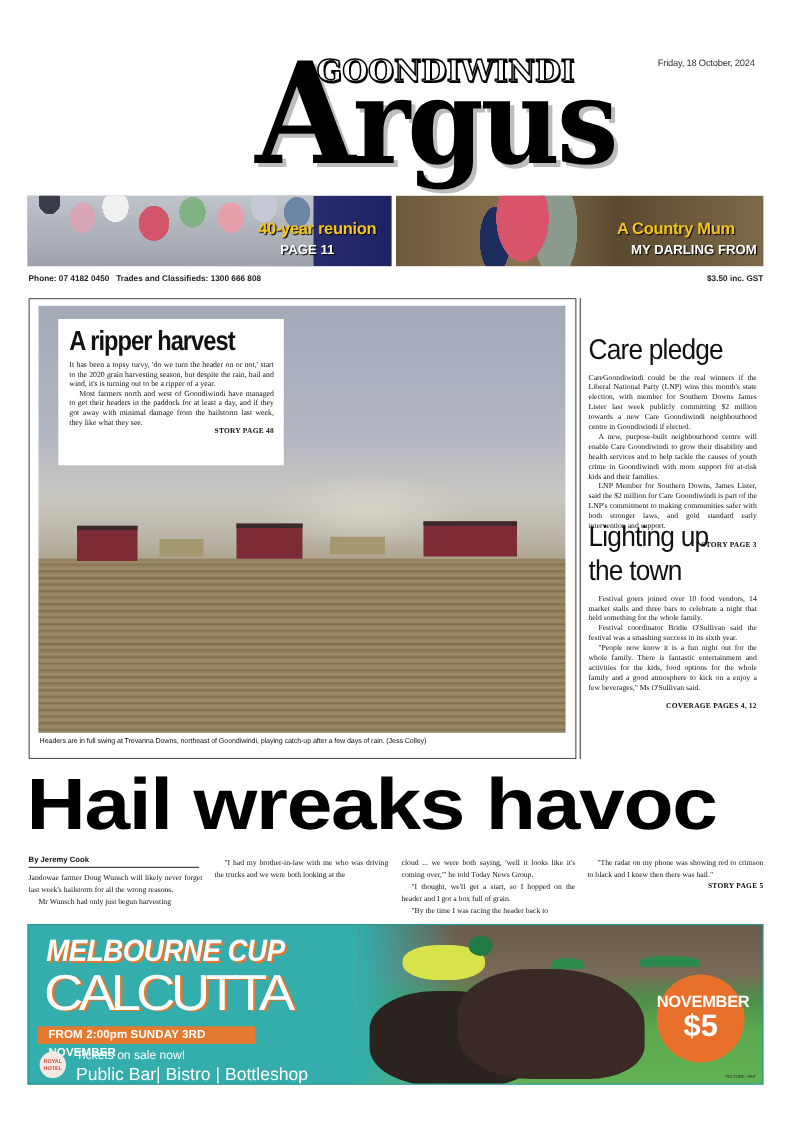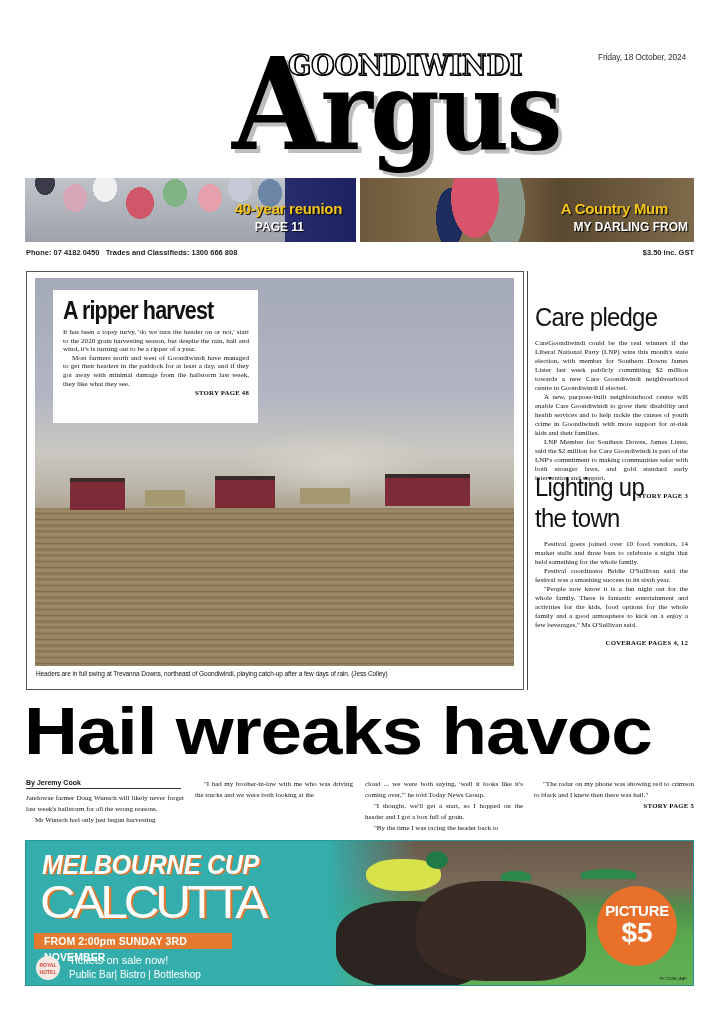--- a/index.html
+++ b/index.html
@@ -80,21 +80,21 @@
   .col .body-text { font-size:7px; line-height:11px; }
 
   
   .ad { left:25px; top:840px; width:669px; height:146px; overflow:hidden; background:#2fa9a7; border:1px solid #2a9694; box-sizing:border-box; }
   .ad-left { position:absolute; left:0; top:0; width:330px; height:100%; background:#33aeac; }
   .ad-title1 { position:absolute; left:16px; top:8px; font-family:"Liberation Sans", sans-serif; font-style:italic; font-weight:bold; font-size:28px; color:#fff; letter-spacing:-0.5px; text-shadow:2px 1px 0 #e0782e; transform:scaleX(0.9); transform-origin:left top; white-space:nowrap; }
   .ad-title2 { position:absolute; left:14px; top:38px; font-family:"Liberation Sans", sans-serif; font-size:46px; font-weight:normal; color:#fff; letter-spacing:-4px; text-shadow:2px 1px 0 #e0782e; line-height:1; transform:scaleX(1.08); transform-origin:left top; }
   .ad-date { position:absolute; left:8px; top:92px; width:198px; height:16px; background:#e37a2f; color:#fff; font-size:10.5px; font-weight:bold; line-height:16px; padding-left:10px; box-sizing:border-box; letter-spacing:0.1px; }
   .ad-logo { position:absolute; left:10px; top:115px; width:24px; height:24px; border-radius:50%; background:#f4e9e4; color:#d94a3a; font-size:5px; font-weight:bold; text-align:center; line-height:7px; padding-top:6px; box-sizing:border-box; }
   .ad-line1 { position:absolute; left:43px; top:113px; font-size:11px; color:#fff; }
-  .ad-line2 { position:absolute; left:43px; top:128px; font-size:10px; color:#fff; }
+  .ad-line2 { position:absolute; left:43px; top:128px; font-size:16px; color:#fff; }
   .ad-photo { position:absolute; left:300px; top:0; width:369px; height:146px;
      background: linear-gradient(90deg, rgba(51,174,172,1) 0%, rgba(51,174,172,0) 25%),
                  linear-gradient(180deg,#6a5a4a 0%, #7a6a58 30%, #4f8d4a 45%, #5aa84e 65%, #62b255 100%); }
   .horse { position:absolute; border-radius:40% 50% 30% 40%; background:#2a2320; }
   .jockey { position:absolute; border-radius:45%; background:#d8e24b; }
   .helmet { position:absolute; border-radius:50%; background:#1f7a45; }
   .umbrella { position:absolute; height:10px; border-radius:50% 50% 0 0; background:#2c8a4c; }
   .ticket-badge { position:absolute; left:597px; top:886px; width:80px; height:80px; border-radius:50%; background:#e8702a; text-align:center; color:#fff; font-weight:bold; }
   .ticket-badge .t1 { display:block; margin-top:16px; font-size:15px; letter-spacing:-0.3px; }
   .ticket-badge .t2 { display:block; font-size:28px; line-height:28px; }
@@ -187,15 +187,15 @@
   </div>
   <div class="ad-title1">MELBOURNE CUP</div>
   <div class="ad-title2">CALCUTTA</div>
   <div class="ad-date">FROM 2:00pm SUNDAY 3RD NOVEMBER</div>
   <div class="ad-logo">ROYAL HOTEL</div>
   <div class="ad-line1">Tickets on sale now!</div>
   <div class="ad-line2">Public Bar| Bistro | Bottleshop</div>
   <div class="ad-credit">PICTURE: AAP</div>
 </div>
 <div class="ticket-badge">
-  <span class="t1">PICTURE</span>
+  <span class="t1">NOVEMBER</span>
   <span class="t2">$5</span>
 </div>
 
 </body></html>

